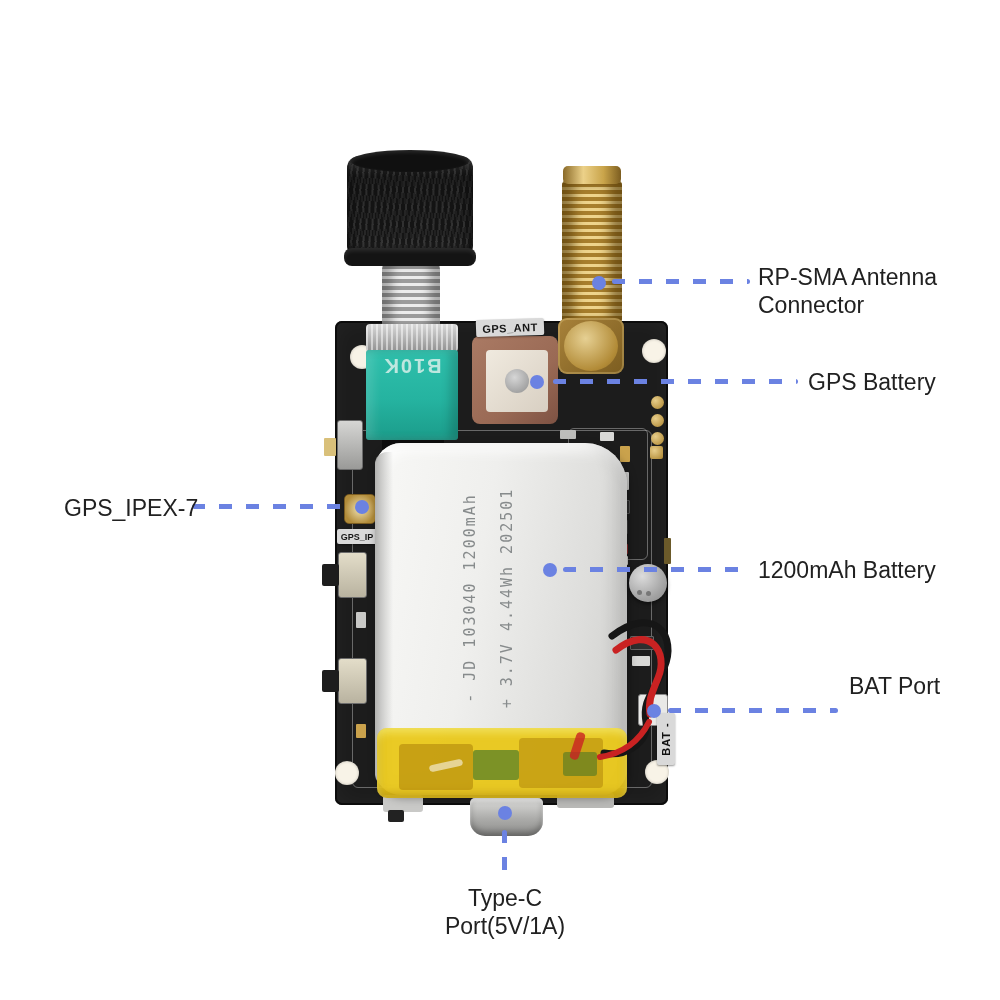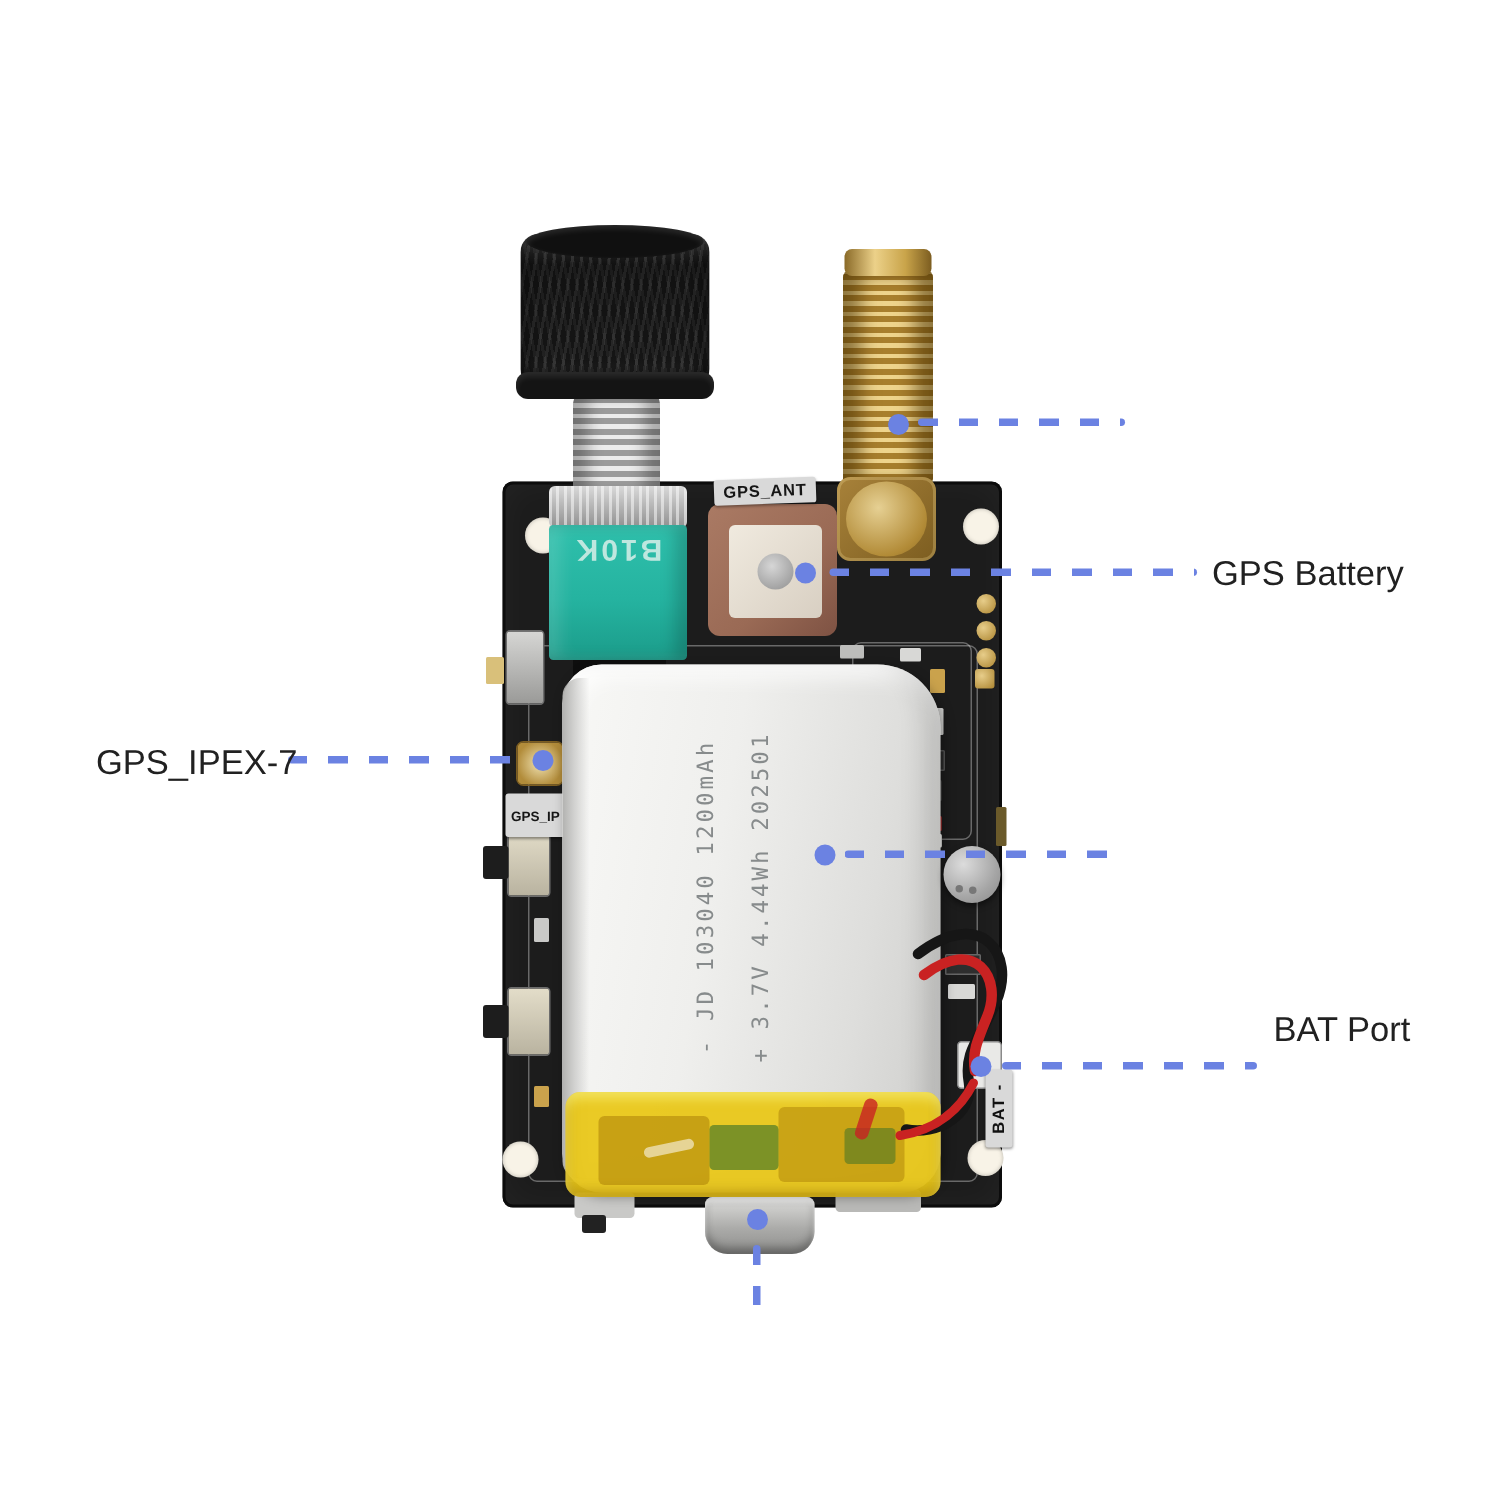--- a/index.html
+++ b/index.html
@@ -159,21 +159,21 @@
   <div class="abs sma-base-circle"></div>
 
   <div class="abs sticker" style="left:476px;top:319px;width:68px;height:17px;font-size:11px;letter-spacing:.5px;transform:rotate(-2deg);">GPS_ANT</div>
   <div class="abs gps-ceramic"></div>
   <div class="abs gps-patch"></div>
   <div class="abs gps-blob"></div>
 
   <div class="abs side-body" style="left:337px;top:420px;width:24px;height:48px;background:linear-gradient(180deg,#d6d6d4,#9a9a98);"></div>
   <div class="abs smd" style="left:324px;top:438px;width:12px;height:18px;background:#d9c07a;z-index:5;"></div>
   <div class="abs ipex"></div>
-  <div class="abs sticker" style="left:337px;top:529px;width:40px;height:29px;font-size:9px;">GPS_IP</div>
+  <div class="abs sticker" style="left:337px;top:529px;width:40px;height:15px;font-size:9px;">GPS_IP</div>
   <div class="abs side-body" style="left:338px;top:552px;width:27px;height:44px;"></div>
   <div class="abs side-knob" style="left:322px;top:564px;width:17px;height:22px;"></div>
   <div class="abs side-body" style="left:338px;top:658px;width:27px;height:44px;"></div>
   <div class="abs side-knob" style="left:322px;top:670px;width:17px;height:22px;"></div>
 
   <div class="abs batt"></div>
   <div class="abs batt-fold"></div>
   <div class="abs batt-print">
     <div>- JD 103040 1200mAh</div>
     <div>+ 3.7V 4.44Wh 202501</div>
@@ -202,32 +202,35 @@
     <span>BAT -</span>
   </div>
 
   <div class="abs" style="left:383px;top:795px;width:40px;height:17px;background:#c9c9c7;border-radius:3px;z-index:8;"></div>
   <div class="abs" style="left:388px;top:810px;width:16px;height:12px;background:#222;border-radius:2px;z-index:8;"></div>
   <div class="abs" style="left:557px;top:793px;width:57px;height:15px;background:#b9b9b7;border-radius:3px;z-index:8;"></div>
   <div class="abs typec"></div>
 
   <div class="abs dot" style="left:592px;top:276px;"></div>
   <div class="abs dash-h" style="left:612px;top:279px;width:138px;"></div>
+  <div class="abs callout-label" style="left:758px;top:263px;width:185px;">RP-SMA Antenna Connector</div>
 
   <div class="abs dot" style="left:530px;top:375px;"></div>
   <div class="abs dash-h" style="left:553px;top:379px;width:245px;"></div>
   <div class="abs callout-label" style="left:808px;top:368px;">GPS Battery</div>
 
   <div class="abs callout-label" style="left:64px;top:494px;">GPS_IPEX-7</div>
   <div class="abs dash-h" style="left:192px;top:504px;width:162px;"></div>
   <div class="abs dot" style="left:355px;top:500px;"></div>
 
   <div class="abs dot" style="left:543px;top:563px;"></div>
   <div class="abs dash-h" style="left:563px;top:567px;width:178px;"></div>
+  <div class="abs callout-label" style="left:758px;top:556px;">1200mAh Battery</div>
 
   <div class="abs dot" style="left:647px;top:704px;"></div>
   <div class="abs dash-h" style="left:668px;top:708px;width:170px;"></div>
   <div class="abs callout-label" style="left:849px;top:672px;">BAT Port</div>
 
   <div class="abs dot" style="left:498px;top:806px;"></div>
   <div class="abs dash-v" style="left:502px;top:830px;height:50px;"></div>
+  <div class="abs callout-label" style="left:405px;top:884px;width:200px;text-align:center;">Type-C Port(5V/1A)</div>
 
 </div>
 
 </body></html>

